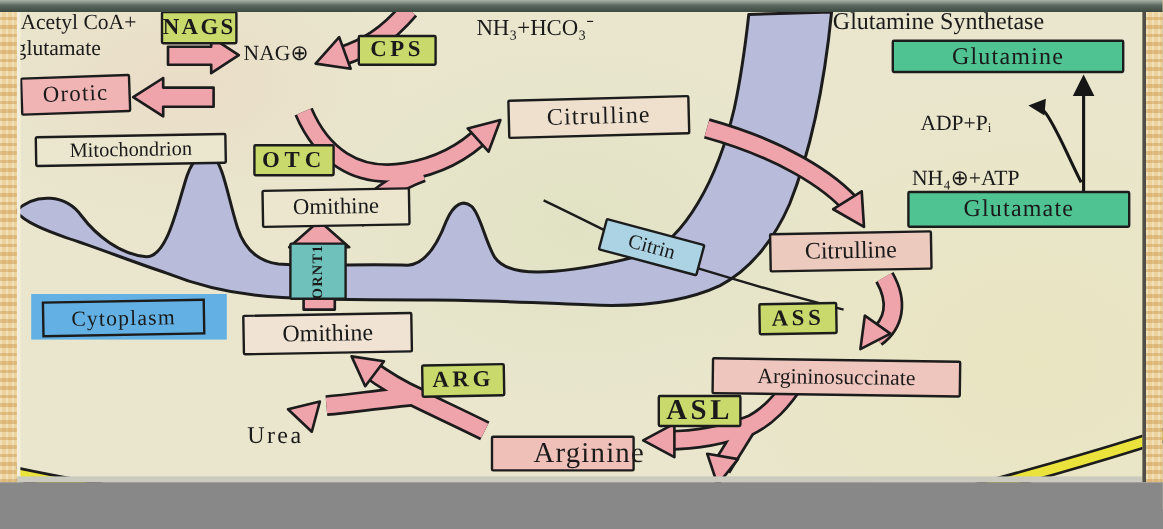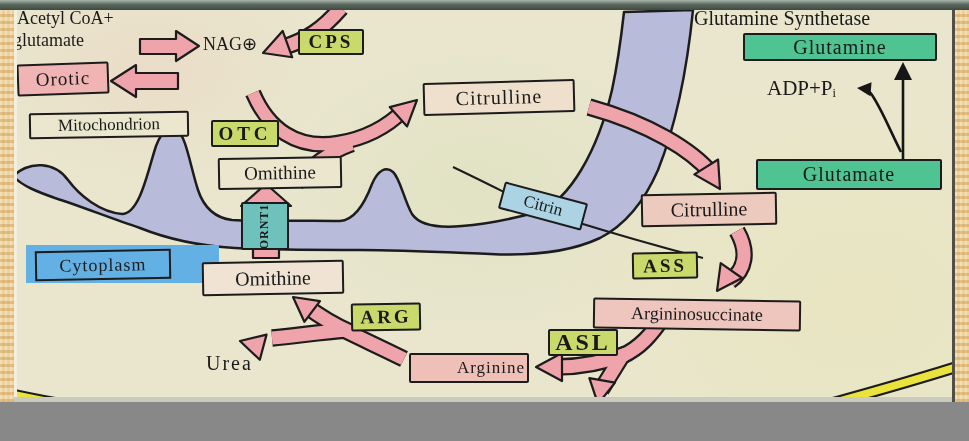--- a/index.html
+++ b/index.html
@@ -36,40 +36,40 @@
 
   
   #acetyl{left:17px;top:8px;font-size:18px;}
   #glut-sub{left:13px;top:30px;font-size:18px;}
   #nags{left:134px;top:9px;width:64px;height:28px;font-size:19px;letter-spacing:2px;}
   #nag{left:203px;top:33px;font-size:18px;}
   #cps{left:298px;top:29px;width:66px;height:26px;font-size:19px;letter-spacing:3px;}
   #nh3{left:397px;top:9px;font-size:19px;}
   #gsynth{left:694px;top:7px;font-size:20px;text-align:right;}
   #glutamine{left:743px;top:33px;width:194px;height:28px;font-size:20px;letter-spacing:1px;}
-  #adp{left:767px;top:76px;font-size:21px;}
+  #adp{left:767px;top:92px;font-size:18px;}
   #nh4atp{left:760px;top:137px;font-size:18px;}
   #glutamatebx{left:756px;top:159px;width:186px;height:31px;font-size:20px;letter-spacing:1px;}
   #orotic{left:17px;top:63px;width:92px;height:32px;font-size:19px;letter-spacing:1px;background:#f0b4b4;transform:rotate(-2deg);}
   #carbamyl{left:181px;top:59px;width:216px;height:29px;font-size:18px;background:#efe8d2;}
   #citmito{left:423px;top:81px;width:152px;height:33px;font-size:20px;letter-spacing:1px;background:#eee0cc;transform:rotate(-1.5deg);}
   #mitolabel{left:29px;top:112px;width:160px;height:26px;font-size:17px;background:#eae7ce;transform:rotate(-1deg);}
   #otc{left:211px;top:120px;width:68px;height:27px;font-size:19px;letter-spacing:4px;}
   #ornmito{left:218px;top:157px;width:124px;height:32px;font-size:19px;background:#ece6cf;transform:rotate(-1deg);}
   #aspartate{left:359px;top:145px;font-size:19px;}
   #ornt1{left:241px;top:202px;width:48px;height:48px;background:#6fc2bb;}
   #ornt1 span{transform:rotate(-90deg);font-size:12px;font-weight:700;letter-spacing:1px;}
   #citrin{left:500px;top:192px;width:86px;height:28px;font-size:17px;background:#abd3e3;transform:rotate(15deg);}
-  #cytoplasm{position:absolute;left:26px;top:245px;width:163px;height:38px;background:#63b1e4;z-index:3;padding-left:30px;}
+  #cytoplasm{position:absolute;left:26px;top:245px;width:163px;height:38px;background:#63b1e4;z-index:3;}
   #cytoplasm .inner{position:absolute;left:9px;top:5px;width:132px;height:26px;border:2px solid #1c1c1c;
       display:flex;align-items:center;justify-content:center;font-size:18px;letter-spacing:1px;transform:rotate(-1deg);}
   #orncyto{left:202px;top:261px;width:142px;height:34px;font-size:20px;background:#f1e3d3;transform:rotate(-1deg);}
   #arg{left:351px;top:303px;width:70px;height:28px;font-size:19px;letter-spacing:3px;transform:rotate(-1deg);}
   #urea{left:206px;top:352px;font-size:20px;letter-spacing:2px;}
-  #arginine{left:409px;top:353px;width:120px;height:30px;font-size:17px;letter-spacing:1px;background:#efc0b8;padding-left:44px;}
+  #arginine{left:409px;top:363px;width:120px;height:30px;font-size:24px;letter-spacing:1px;background:#efc0b8;padding-left:44px;}
   #asl{left:548px;top:329px;width:70px;height:27px;font-size:24px;letter-spacing:3px;}
   #argsucc{left:593px;top:299px;width:208px;height:31px;font-size:18px;background:#eec6bd;transform:rotate(0.8deg);}
   #ass{left:632px;top:252px;width:66px;height:27px;font-size:19px;letter-spacing:3px;transform:rotate(-1deg);}
   #citcyto{left:641px;top:193px;width:136px;height:33px;font-size:20px;background:#edcabe;transform:rotate(-1deg);}
   #fumarate{left:544px;top:411px;font-size:19px;letter-spacing:1px;}
 
   
   .mito{fill:#b8bbda;stroke:#1c1c1c;stroke-width:2.5;stroke-linejoin:round;}
   .rib-o{fill:none;stroke:#1c1c1c;stroke-linecap:butt;}
   .rib{fill:none;stroke:#efa3ab;stroke-linecap:butt;}
@@ -201,25 +201,28 @@
         </g>
       <path class="bl" d="M 901 152 C 888 126 882 110 872 95 C 870 92 867 90 864 89"></path>
       <g transform="translate(857,88) rotate(185)">
           <path class="bhead" d="M0 0 L-14 -7 L-14 7 Z"></path>
         </g>
     </g>
   </svg>
 
   <div class="txt" id="acetyl">Acetyl CoA+</div>
   <div class="txt" id="glut-sub">glutamate</div>
+  <div class="bx enz" id="nags">NAGS</div>
   <div class="txt" id="nag">NAG⊕</div>
   <div class="bx enz" id="cps">CPS</div>
+  <div class="txt" id="nh3">NH₃+HCO₃⁻</div>
   <div class="txt" id="gsynth">Glutamine Synthetase</div>
   <div class="bx teal" id="glutamine">Glutamine</div>
   <div class="txt" id="adp">ADP+Pᵢ</div>
+  <div class="txt" id="nh4atp">NH₄⊕+ATP</div>
   <div class="bx teal" id="glutamatebx">Glutamate</div>
 
   <div class="bx" id="orotic">Orotic</div>
   <div class="bx" id="citmito">Citrulline</div>
   <div class="bx" id="mitolabel">Mitochondrion</div>
   <div class="bx enz" id="otc">OTC</div>
   <div class="bx" id="ornmito">Omithine</div>
   <div class="bx" id="ornt1">
       <span>ORNT1</span>
     </div>

